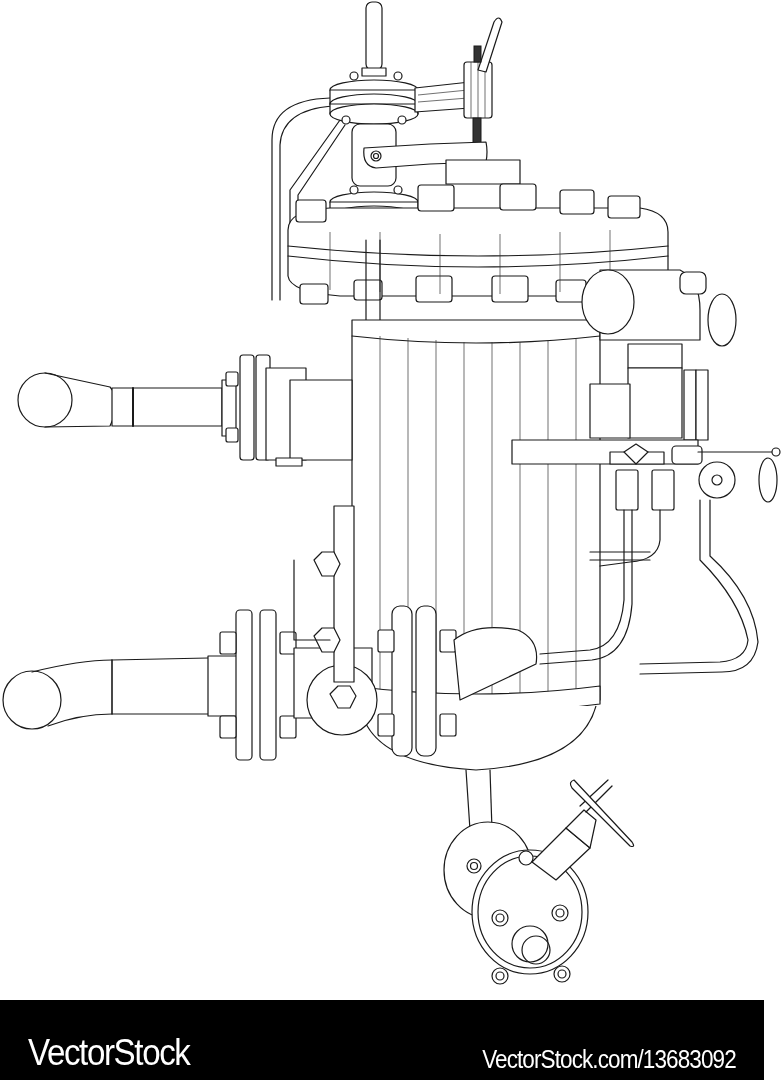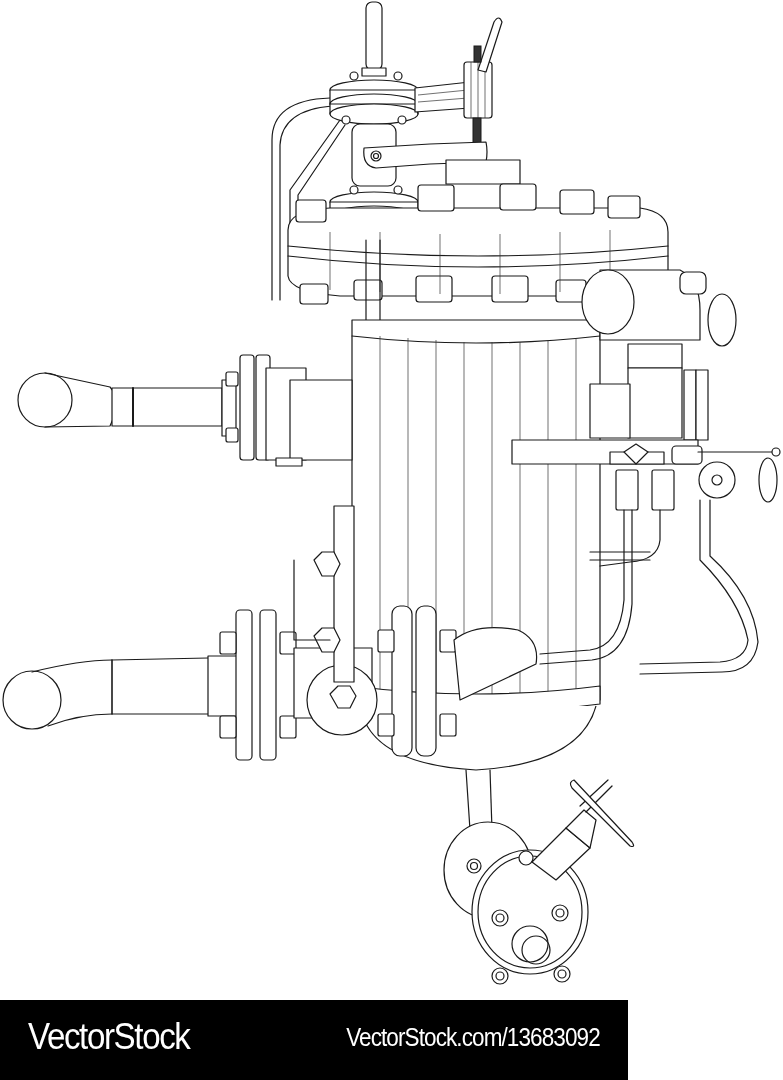--- a/index.html
+++ b/index.html
@@ -3,21 +3,21 @@
 <meta charset="utf-8">
 <style>
   html,body{margin:0;padding:0;background:#fff;}
   body{width:783px;height:1080px;position:relative;overflow:hidden;font-family:"Liberation Sans",sans-serif;}
   #art{position:absolute;left:0;top:0;width:783px;height:1000px;background:#ffffff;}
   #art svg{width:783px;height:1000px;display:block;}
   .ln{fill:none;stroke:#1a1a1a;stroke-width:1.2;stroke-linejoin:round;stroke-linecap:round;}
   .lf{fill:#fff;stroke:#1a1a1a;stroke-width:1.2;stroke-linejoin:round;}
   .thin{fill:none;stroke:#333;stroke-width:0.7;}
   .dark{fill:#333;stroke:#1a1a1a;stroke-width:1;}
-  #banner{position:absolute;left:0;top:1000px;width:628px;height:80px;background:#000;display:flex;align-items:center;justify-content:space-between;box-sizing:border-box;padding:0 28px 6px 28px;}
+  #banner{position:absolute;left:0;top:1000px;width:764px;height:80px;background:#000;display:flex;align-items:flex-end;justify-content:space-between;box-sizing:border-box;padding:0 28px 6px 28px;}
   #brand{color:#fff;font-size:36px;letter-spacing:-1.5px;font-family:"Liberation Sans",sans-serif;transform:scaleX(0.92);transform-origin:left center;}
   #stockid{color:#fff;font-size:25px;letter-spacing:-1px;font-family:"Liberation Sans",sans-serif;transform:scaleX(0.9);transform-origin:right center;}
 </style>
 </head>
 <body>
 
 <div id="art">
 <svg viewBox="0 0 783 1000" xmlns="http://www.w3.org/2000/svg">
 
   <g>

